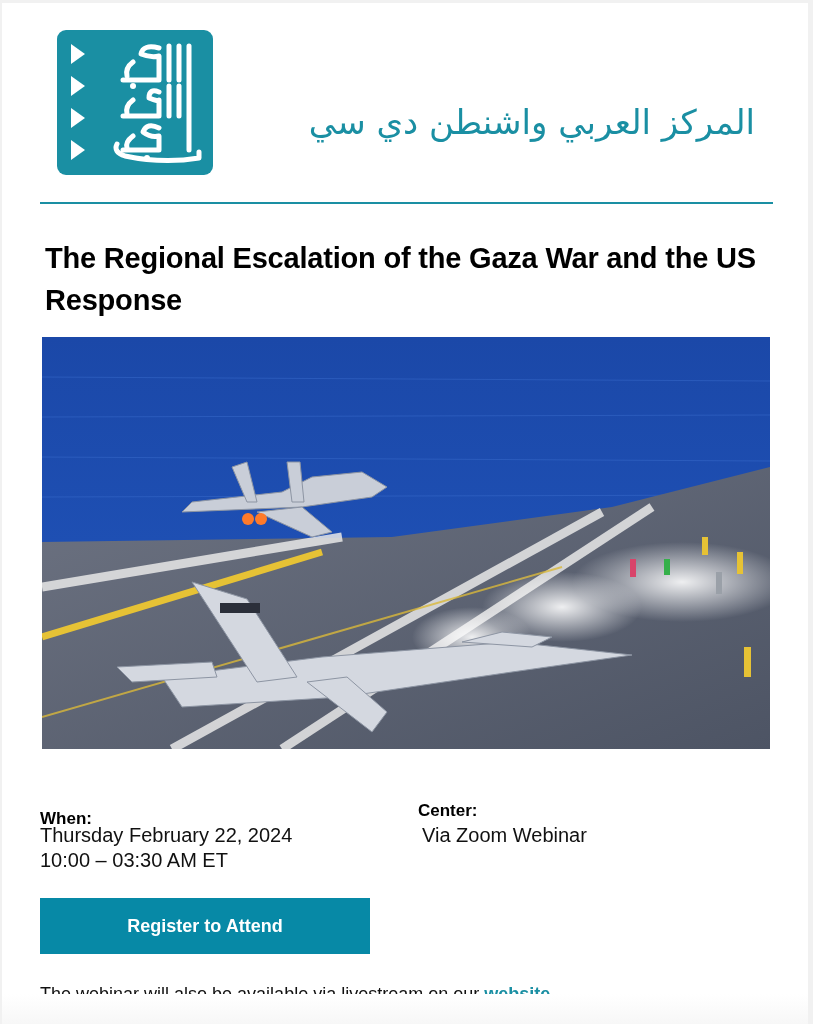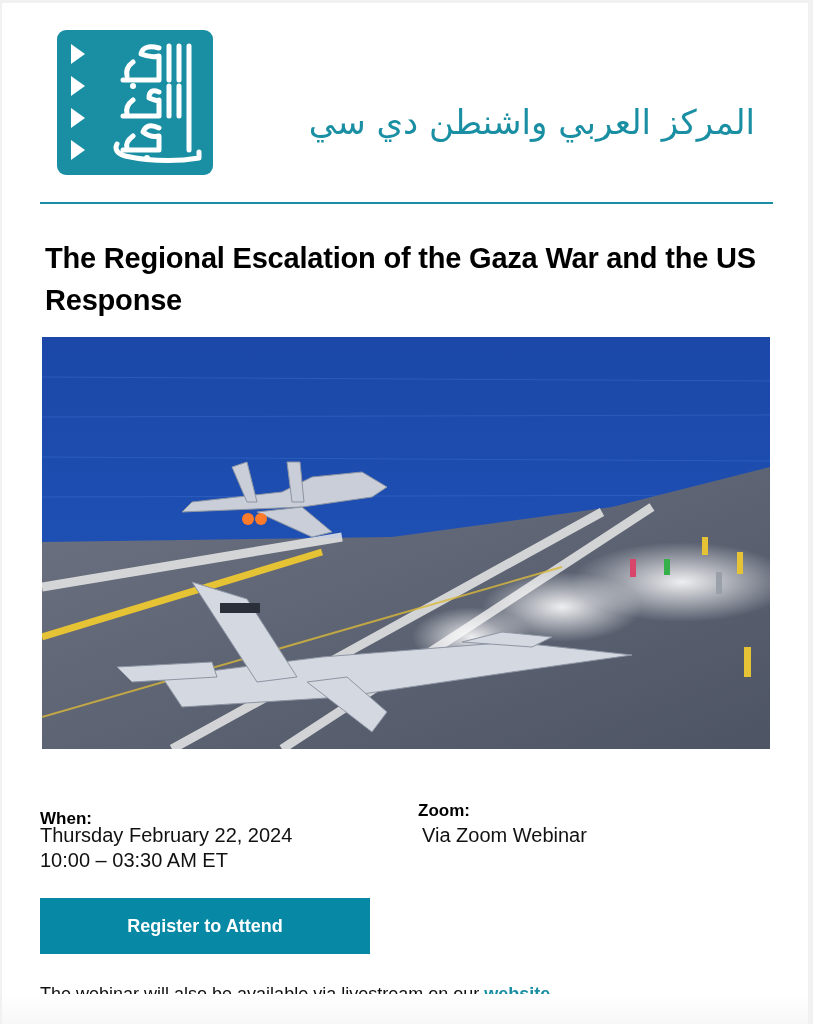--- a/index.html
+++ b/index.html
@@ -174,21 +174,21 @@
         <rect x="695" y="215" width="6" height="22" fill="#e6c235"></rect>
         <rect x="702" y="310" width="7" height="30" fill="#e6c235"></rect>
       </g>
     </svg>
   </div>
 
   <div class="lbl" style="left:38px; top:798px;margin-top:8px;">When:</div>
   <div class="val" style="left:38px; top:821px;">Thursday February 22, 2024</div>
   <div class="val" style="left:38px; top:846px;">10:00 – 03:30 AM ET</div>
 
-  <div class="lbl" style="left:416px; top:798px;">Zoom:</div>
+  <div class="lbl" style="left:416px; top:798px;">Center:</div>
   <div class="val" style="left:420px; top:821px;">Via Zoom Webinar</div>
 
   <a class="btn">Register to Attend</a>
 
   <div class="footer">
     <span>The webinar will also be available via livestream on our </span><a>website</a>
   </div>
 
   <div class="fade"></div>
 </div>

